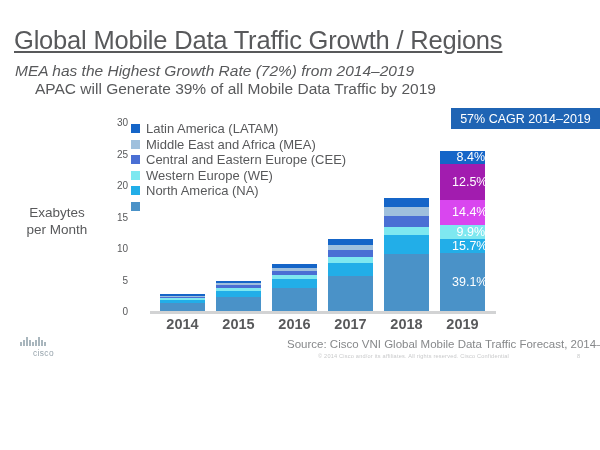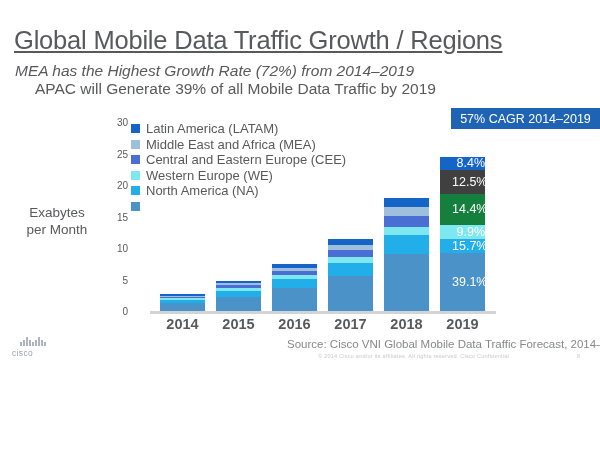--- a/index.html
+++ b/index.html
@@ -198,21 +198,21 @@
     height: 9px;
     gap: 1.6px;
   }
   #cisco-bars i {
     display: block;
     width: 1.4px;
     background: #a9b6bd;
   }
   #cisco-wordmark {
     margin-top: 2px;
-    text-align: left;
+    text-align: right;
     font-size: 8.4px;
     color: #97a4ac;
     letter-spacing: 0.4px;
   }
 </style>
 </head>
 <body>
 
 <div id="slide">
 
@@ -280,24 +280,24 @@
           <div class="seg" style="height: 8.82px; background: rgb(159, 192, 221);"></div>
           <div class="seg" style="height: 10.71px; background: rgb(74, 111, 212);"></div>
           <div class="seg" style="height: 8.19px; background: rgb(126, 232, 240);"></div>
           <div class="seg" style="height: 19.53px; background: rgb(34, 174, 232);"></div>
           <div class="seg" style="height: 56.7px; background: rgb(74, 146, 200);"></div>
         </div>
         <div class="bar-col" style="left: 440px; width: 45px; display: flex; flex-direction: column; justify-content: flex-end;">
           <div class="seg" style="height: 12.6px; background: rgb(21, 101, 200);">
             <span class="seg-label">8.4%</span>
           </div>
-          <div class="seg" style="height: 24px; background: #404040;">
+          <div class="seg" style="height: 36px; background: #a21caf;">
             <span class="seg-label">12.5%</span>
           </div>
-          <div class="seg" style="height: 31px; background: #15803d;">
+          <div class="seg" style="height: 25px; background: #d946ef;">
             <span class="seg-label">14.4%</span>
           </div>
           <div class="seg" style="height: 14.49px; background: rgb(126, 232, 240);">
             <span class="seg-label">9.9%</span>
           </div>
           <div class="seg" style="height: 14px; background: rgb(34, 174, 232);">
             <span class="seg-label">15.7%</span>
           </div>
           <div class="seg" style="height: 57.96px; background: rgb(74, 146, 200);">
             <span class="seg-label">39.1%</span>

